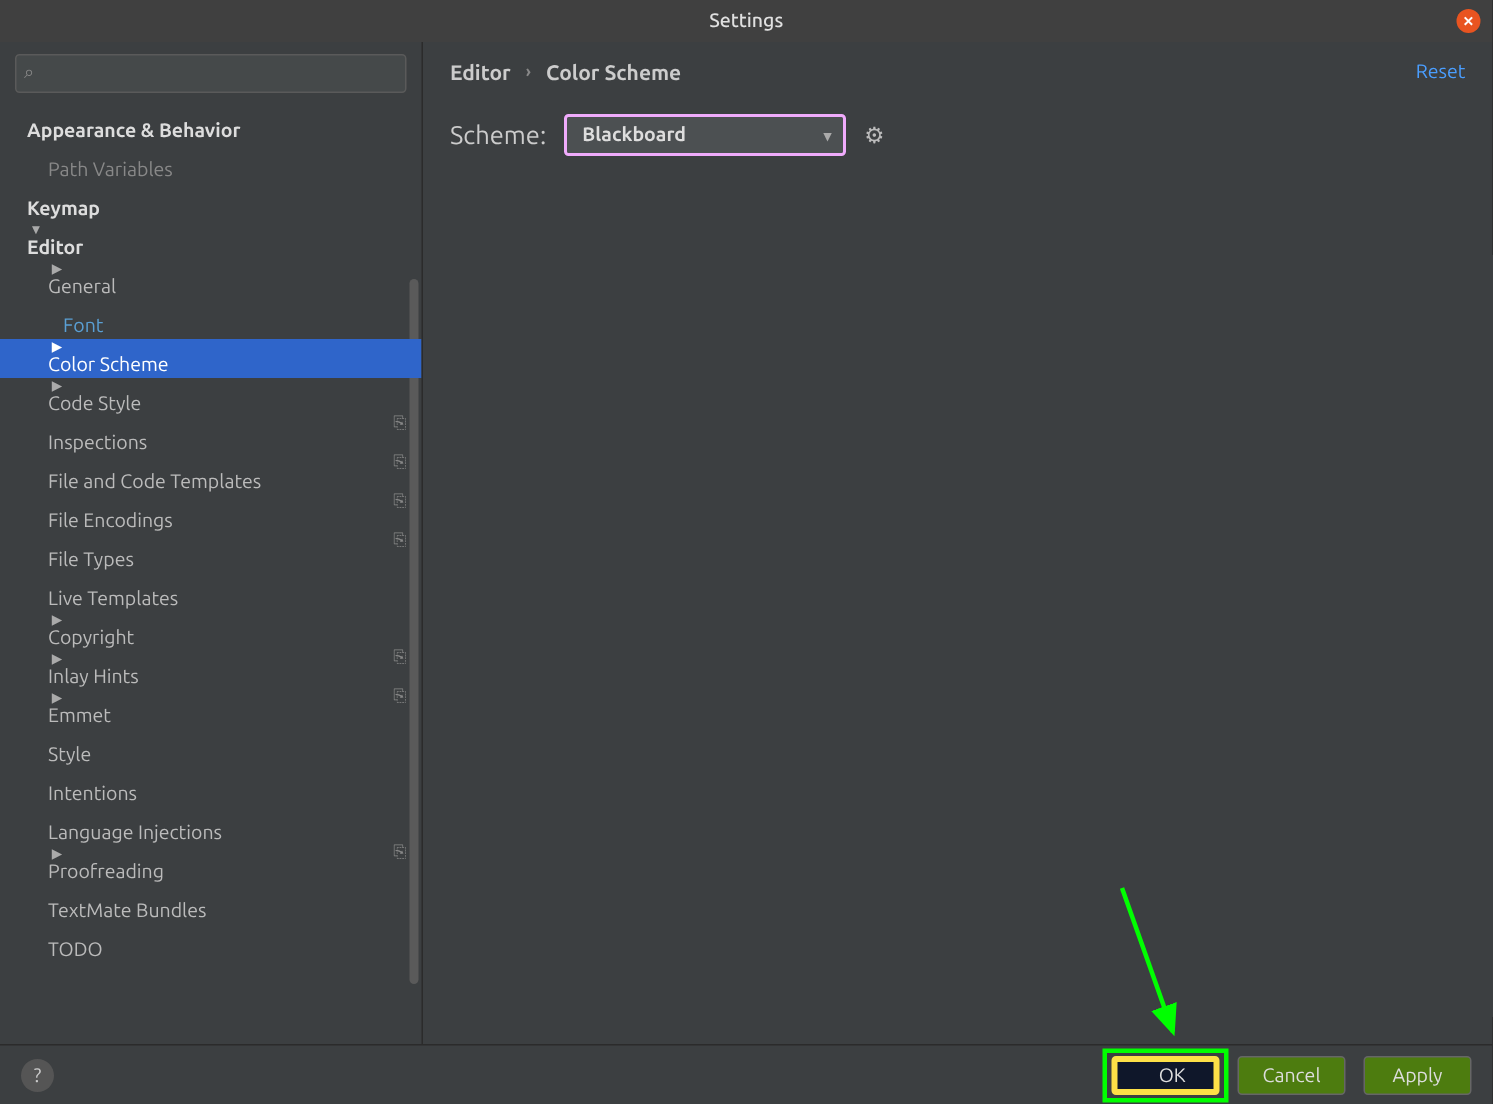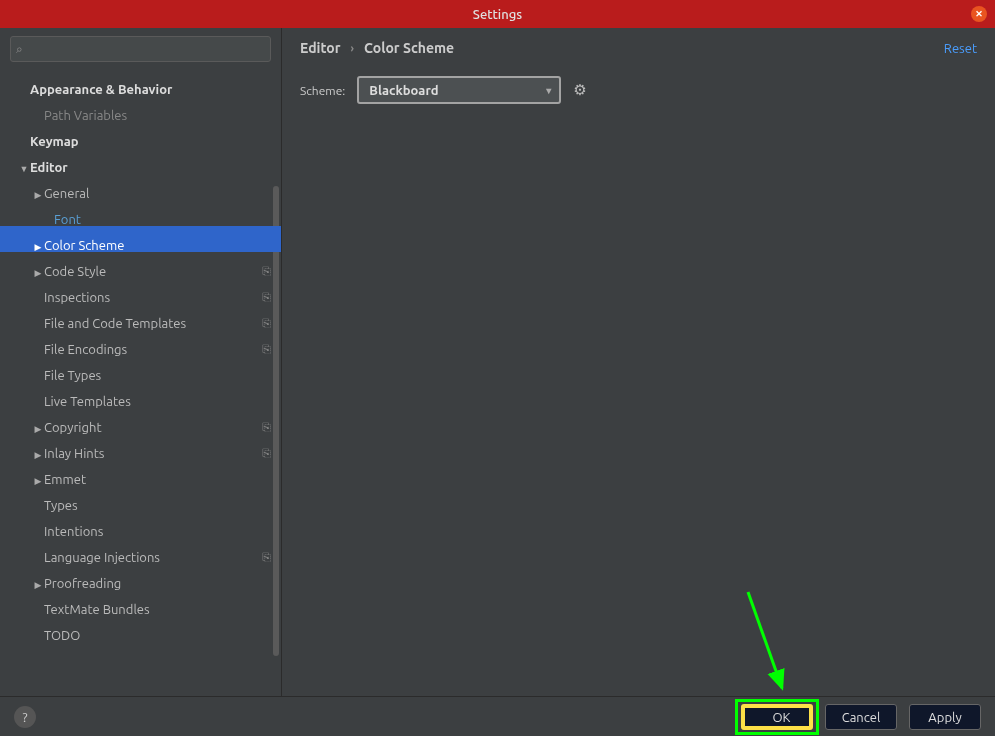--- a/index.html
+++ b/index.html
@@ -6,21 +6,21 @@
 body {
   font-family: "Ubuntu", "Segoe UI", sans-serif;
   background: #1a1a1a;
   width: 995px;
   height: 736px;
   overflow: hidden;
   position: relative;
 }
 .titlebar {
   height: 28px;
-  background: #b91c1c;
+  background: #404040;
   display: flex;
   align-items: center;
   justify-content: center;
   position: relative;
 }
 .titlebar-title {
   color: #e0e0e0;
   font-size: 13px;
   font-weight: 500;
 }
@@ -86,27 +86,28 @@
   position: absolute;
   right: 2px;
   top: 116px;
   width: 6px;
   height: 470px;
   background: #5a5a5a;
   border-radius: 3px;
 }
 .tree-item {
   display: flex;
-  align-items: flex-end;
+  align-items: flex-start;
   height: 26px;
   color: #bbbbbb;
   font-size: 13px;
   cursor: pointer;
   padding-right: 10px;
   position: relative;
+  flex-direction: column;
 }
 .tree-item.bold { font-weight: 600; color: #ddd; }
 .tree-item.dimmed { color: #888; }
 .tree-item.selected { background: #2f65ca; color: #fff; }
 .tree-item.font-link { color: #5a9fd4; padding-left: 42px; }
 .tree-caret {
   width: 12px;
   display: inline-flex;
   justify-content: center;
   font-size: 9px;
@@ -141,26 +142,26 @@
   align-items: center;
   gap: 10px;
 }
 .breadcrumb .sep { color: #888; font-size: 11px; }
 .reset-link { color: #4a9eff; font-size: 13px; cursor: pointer; }
 .scheme-row {
   display: flex;
   align-items: center;
   gap: 12px;
 }
-.scheme-label { color: #ccc; font-size: 12px; }
+.scheme-label { color: #ccc; font-size: 17px; }
 .scheme-select {
-  width: 204px;
+  width: 188px;
   height: 28px;
   background: #4c5052;
-  border: 2px solid #a3a3a3;
+  border: 2px solid #f0abfc;
   border-radius: 3px;
   color: #ddd;
   font-size: 13px;
   font-weight: 600;
   padding: 0 22px 0 10px;
   display: flex;
   align-items: center;
   position: relative;
   cursor: pointer;
 }
@@ -189,21 +190,21 @@
   display: flex;
   align-items: center;
   justify-content: center;
   font-size: 13px;
   cursor: pointer;
 }
 .footer-spacer { flex: 1; }
 .btn {
   height: 26px;
   min-width: 72px;
-  background: #0f172a;
+  background: #4d7c0f;
   border: 1px solid #666;
   border-radius: 3px;
   color: #ddd;
   font-size: 13px;
   margin-left: 12px;
   cursor: pointer;
   display: inline-flex;
   align-items: center;
   justify-content: center;
   padding: 0 12px;
@@ -306,21 +307,21 @@
           <span class="tree-caret">▶</span>
           <span>Inlay Hints</span>
           <span class="tree-copy-icon">⎘</span>
         </div>
         <div class="tree-item indent-1">
           <span class="tree-caret">▶</span>
           <span>Emmet</span>
         </div>
         <div class="tree-item indent-1">
           <span class="tree-caret">&nbsp;</span>
-          <span>Types</span>
+          <span>Style</span>
         </div>
         <div class="tree-item indent-1">
           <span class="tree-caret">&nbsp;</span>
           <span>Intentions</span>
         </div>
         <div class="tree-item indent-1">
           <span class="tree-caret">&nbsp;</span>
           <span>Language Injections</span>
           <span class="tree-copy-icon">⎘</span>
         </div>

